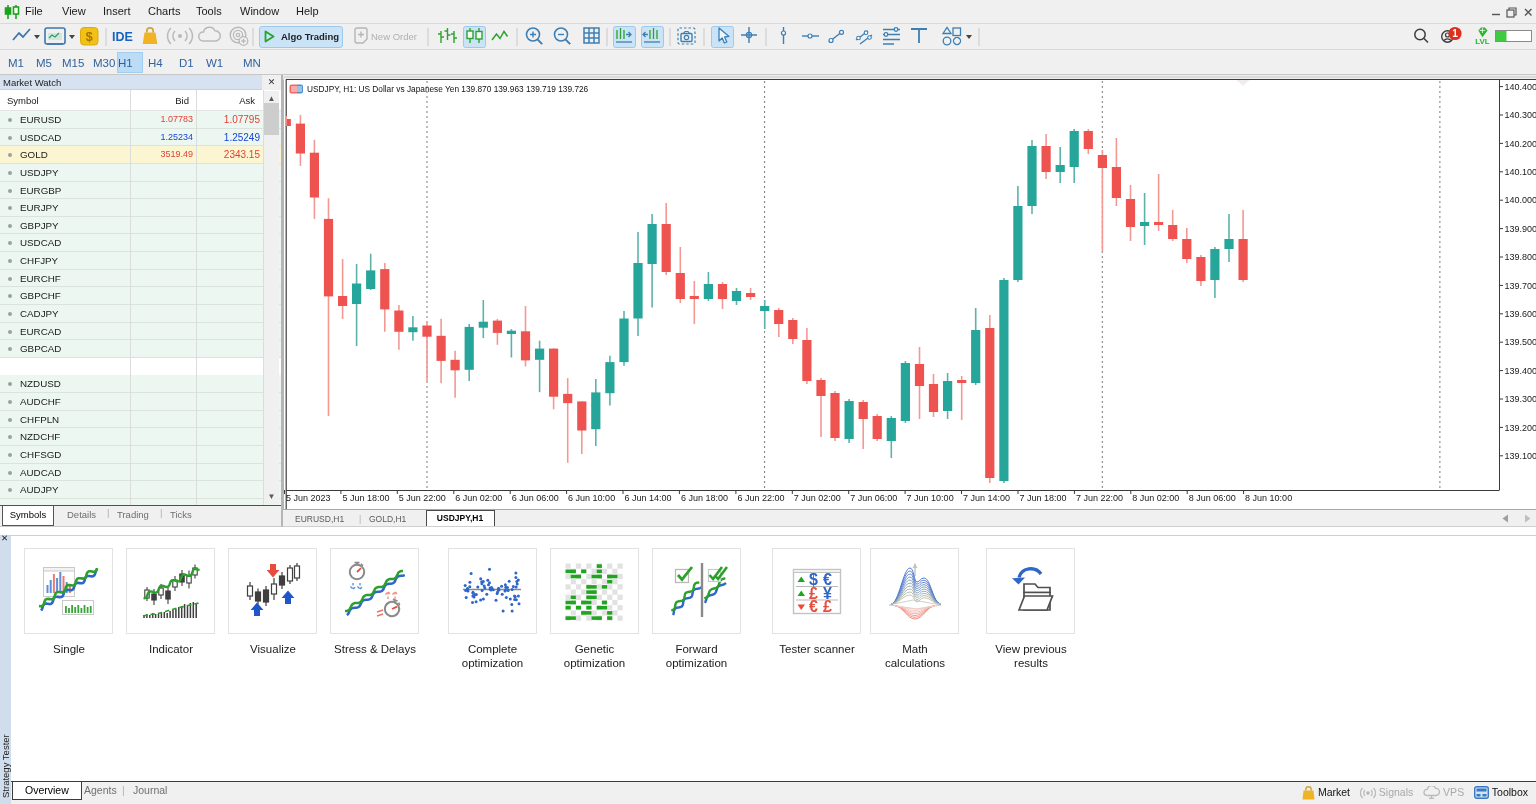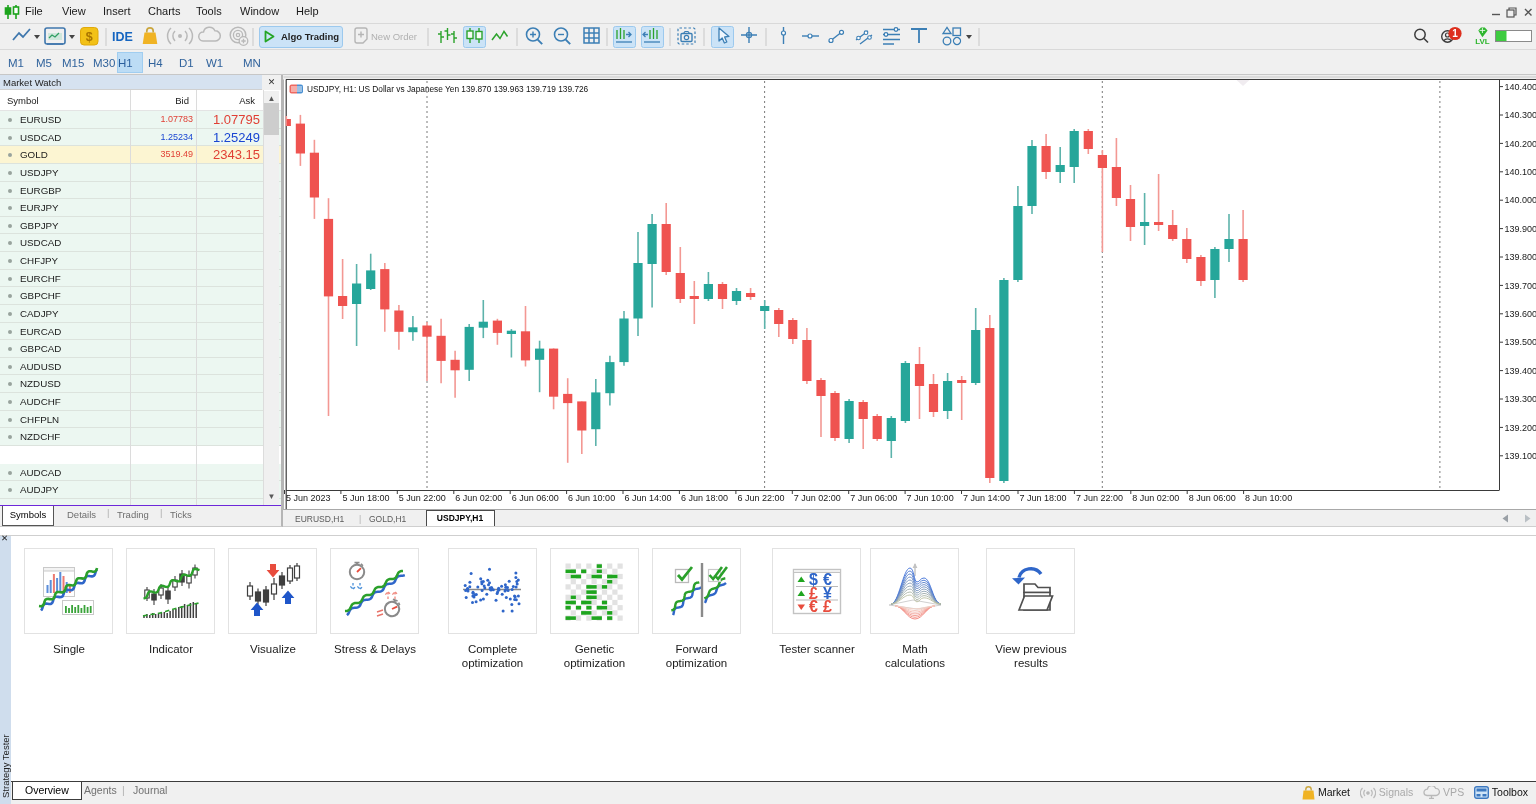--- a/index.html
+++ b/index.html
@@ -11,21 +11,21 @@
 .tf{position:absolute;top:3.5px;height:18px;line-height:18px;font-size:11.5px;color:#31639c;}
 .tf.sel{background:#bcdcf5;border:1px solid #a0cdf0;color:#2a5f9e;top:2px;height:21px;line-height:20px}
 #mw{position:absolute;left:0;top:75px;width:283px;height:452px;background:#fff;border-right:2px solid #b5b5b5;border-bottom:1px solid #c9c9c9;overflow:hidden}
 #mwtitle{position:absolute;left:0;top:0;width:100%;height:15px;background:#d6e2f0;border-bottom:1px solid #d0d0d0;font-size:9.5px;color:#222;padding-left:3px;line-height:15px}
 .mwx{position:absolute;right:0;top:0;width:19px;height:15px;font-size:9px;color:#333;background:#f0f0f0;text-align:center}
 #mwhead{position:absolute;left:0;top:15px;width:100%;height:21px;background:#fff;border-bottom:1px solid #e4e4e4;font-size:9.5px;color:#1a1a1a;line-height:21px}
 .mwrow{position:absolute;left:0;width:283px;height:17.63px;line-height:17.6px;font-size:9.8px;color:#1a1a1a;border-bottom:1px solid #dce3dd}
 .mwrow .dot{position:absolute;left:7.5px;top:7px;width:4px;height:4px;border-radius:50%;background:#99a39d}
 .mwrow .sym{position:absolute;left:20px}
 .mwrow .bid{position:absolute;right:90px;font-size:9px}
-.mwrow .ask{position:absolute;right:23px;font-size:13px}
+.mwrow .ask{position:absolute;right:23px;font-size:10px}
 .vline{position:absolute;top:15px;width:1px;height:415px;background:#dcdcdc}
 #mwsb{position:absolute;right:2px;top:16px;width:15px;height:413px;background:#f0f0f0}
 .sbarr{position:absolute;left:0;width:15px;height:15px;color:#595959;font-size:8px;text-align:center;line-height:15px}
 .sbthumb{position:absolute;left:0;top:12px;width:15px;height:32px;background:#cdcdcd}
 #mwtabs{position:absolute;left:0;top:430px;width:100%;height:21px;background:#f0f0f0;border-top:1px solid #6d28d9;font-size:9.5px;color:#6e6e6e}
 .mwtab{position:absolute;top:0;height:20px;line-height:17px}
 .mwtab.active{background:#fff;border:1px solid #555;border-top:none;color:#000}
 .tsep{color:#b0b0b0}
 #chartarea{position:absolute;left:283px;top:75px;width:1253px;height:435px;background:#fff;border-left:1px solid #b5b5b5}
 #chtabs{position:absolute;left:283px;top:510px;width:1253px;height:17px;background:#f0f0f0;border-bottom:1px solid #cfcfcf;font-size:8.5px;color:#5a5a5a}
@@ -255,39 +255,39 @@
         <span class="sym">CADJPY</span>
       </div>
       <div class="mwrow" style="top:247.6px;background:#ecf7f1">
         <span class="dot"></span>
         <span class="sym">EURCAD</span>
       </div>
       <div class="mwrow" style="top:265.2px;background:#ecf7f1">
         <span class="dot"></span>
         <span class="sym">GBPCAD</span>
       </div>
-      <div class="mwrow" style="top:282.8px;background:#ecf7f1">
-        <span class="dot"></span>
-        <span class="sym">AUDUSD</span>
-      </div>
       <div class="mwrow" style="top:300.4px;background:#ecf7f1">
         <span class="dot"></span>
         <span class="sym">NZDUSD</span>
       </div>
       <div class="mwrow" style="top:318.1px;background:#ecf7f1">
         <span class="dot"></span>
         <span class="sym">AUDCHF</span>
       </div>
       <div class="mwrow" style="top:335.7px;background:#ecf7f1">
         <span class="dot"></span>
         <span class="sym">CHFPLN</span>
       </div>
       <div class="mwrow" style="top:353.3px;background:#ecf7f1">
         <span class="dot"></span>
         <span class="sym">NZDCHF</span>
+      </div>
+      <div class="mwrow" style="top:371.0px;background:#ecf7f1">
+        <span class="dot"></span>
+        <span class="sym">CHFSGD</span>
       </div>
       <div class="mwrow" style="top:406.2px;background:#ecf7f1">
         <span class="dot"></span>
         <span class="sym">AUDJPY</span>
       </div>
       <div class="mwrow" style="top:388.6px;background:#ecf7f1">
         <span class="dot"></span>
         <span class="sym">AUDCAD</span>
       </div>
       <div class="mwrow" style="top:423.9px;background:#ecf7f1">

